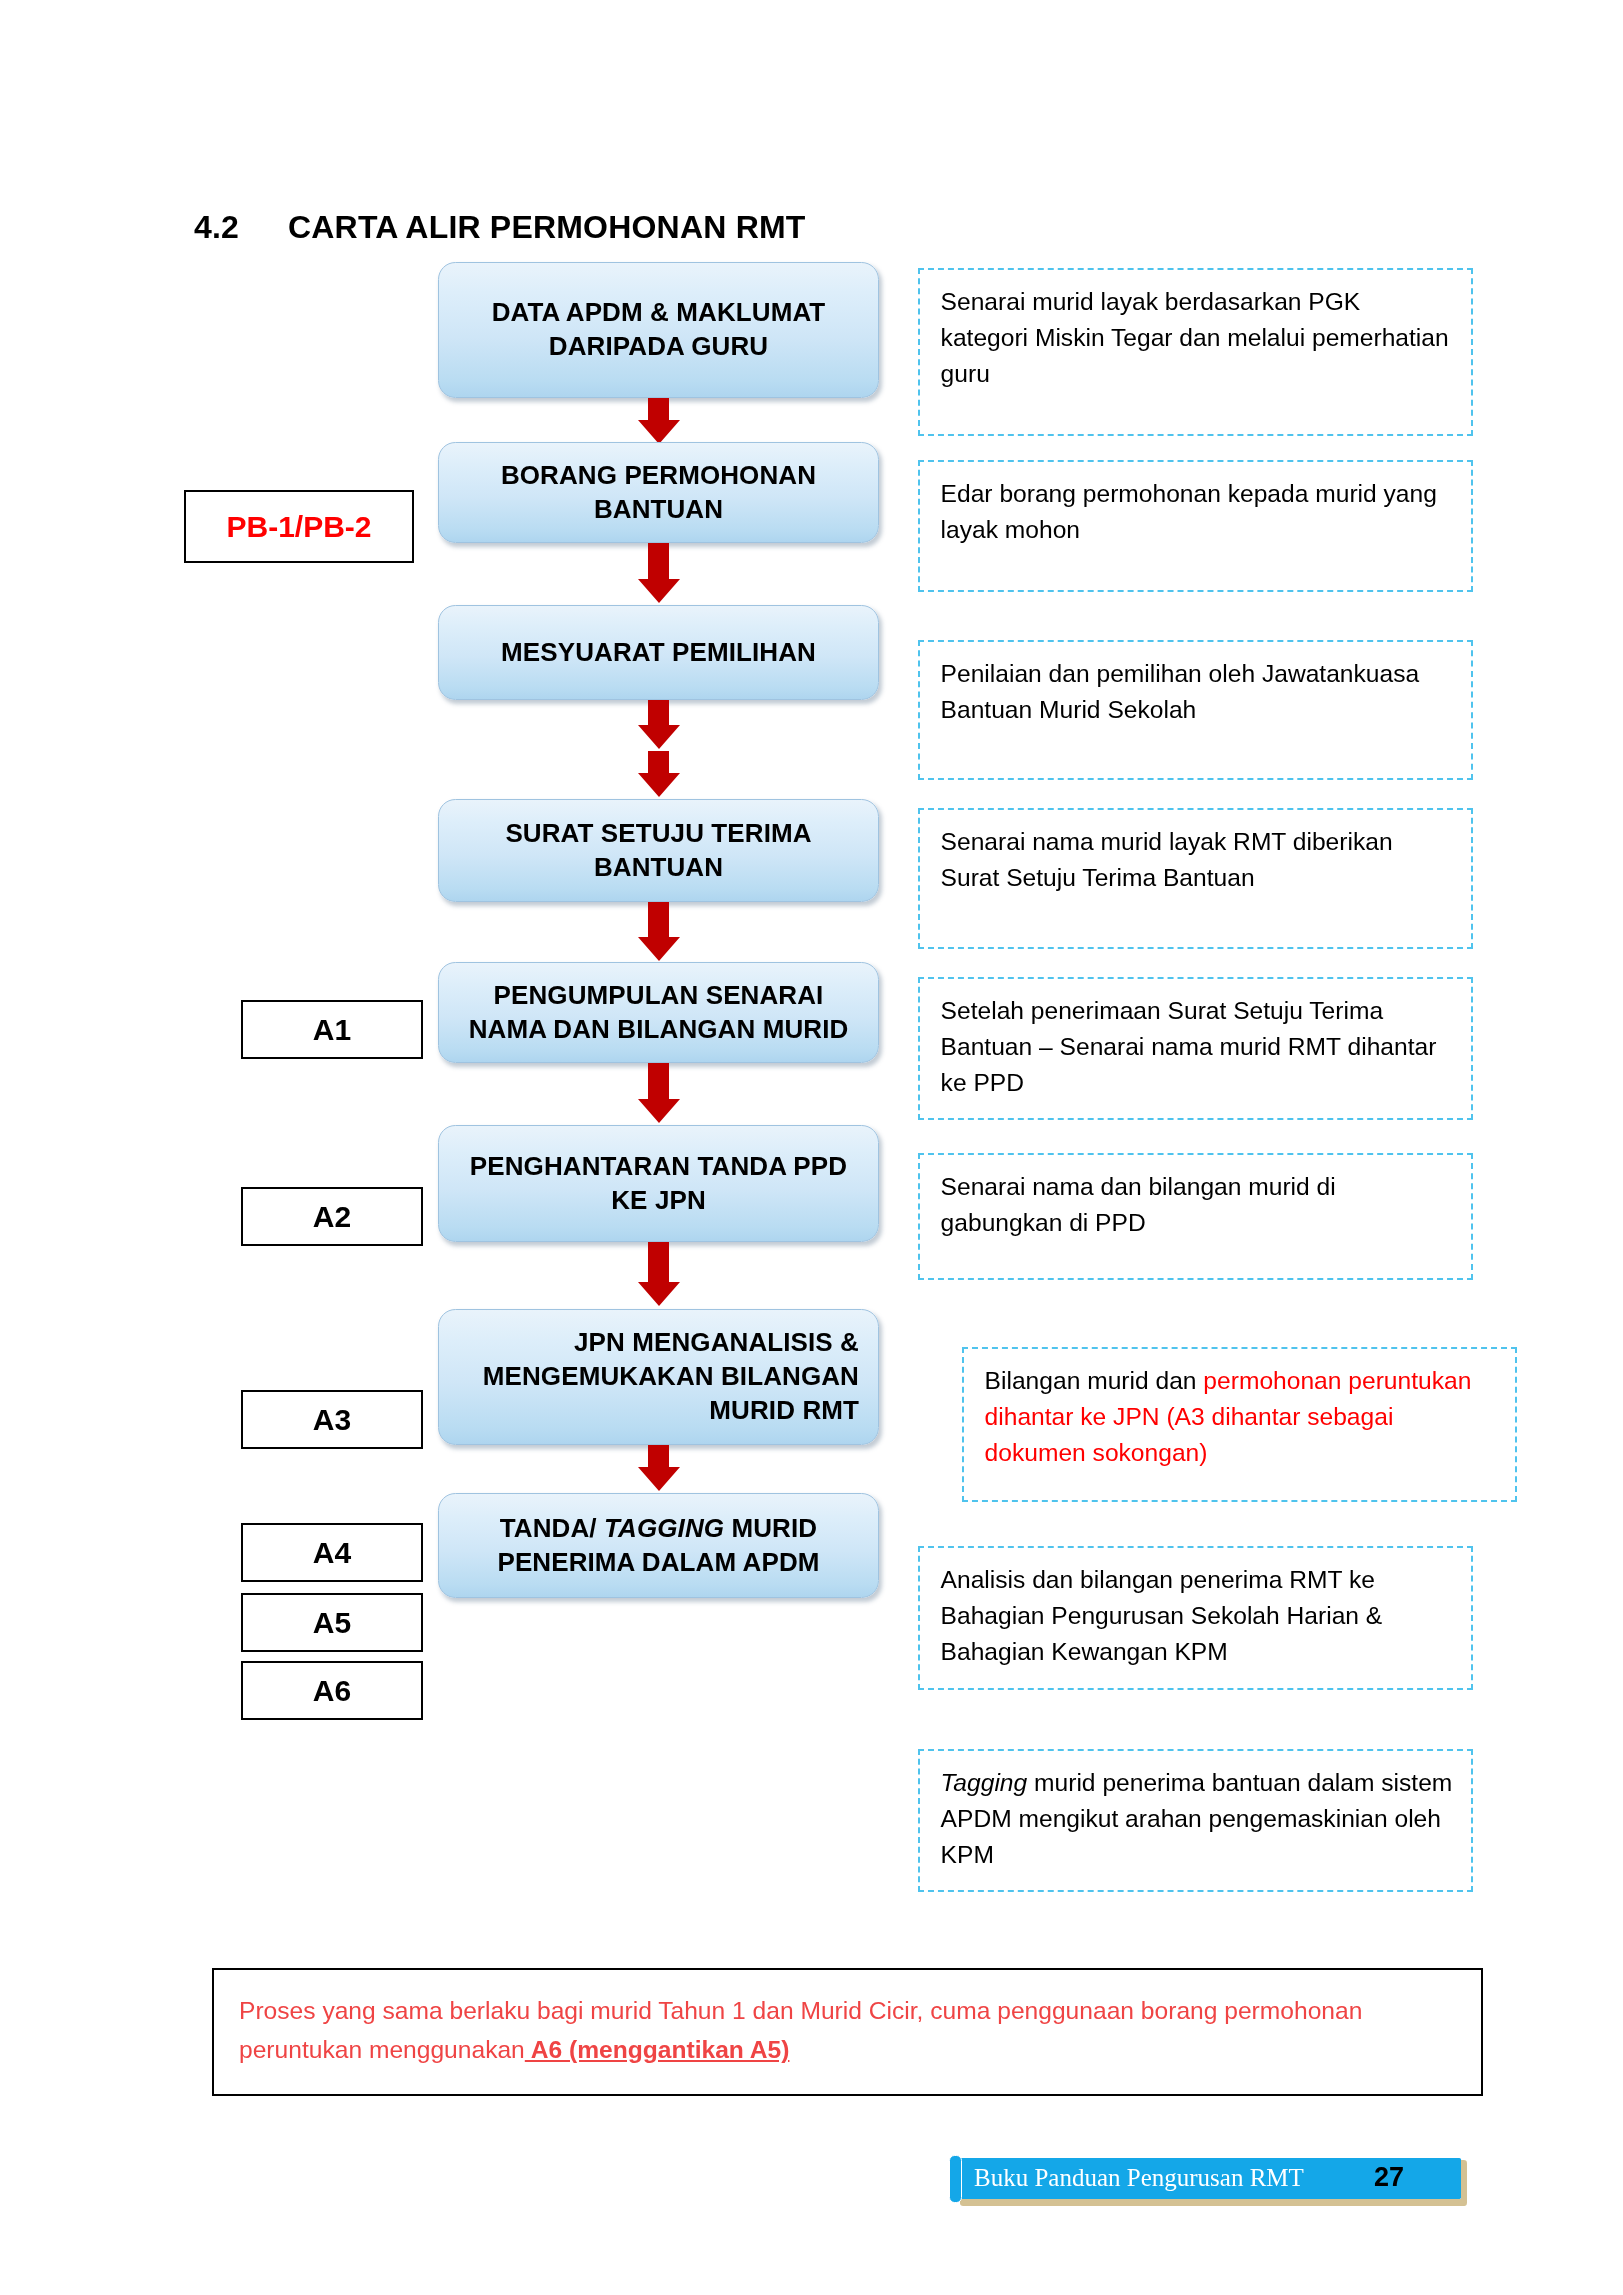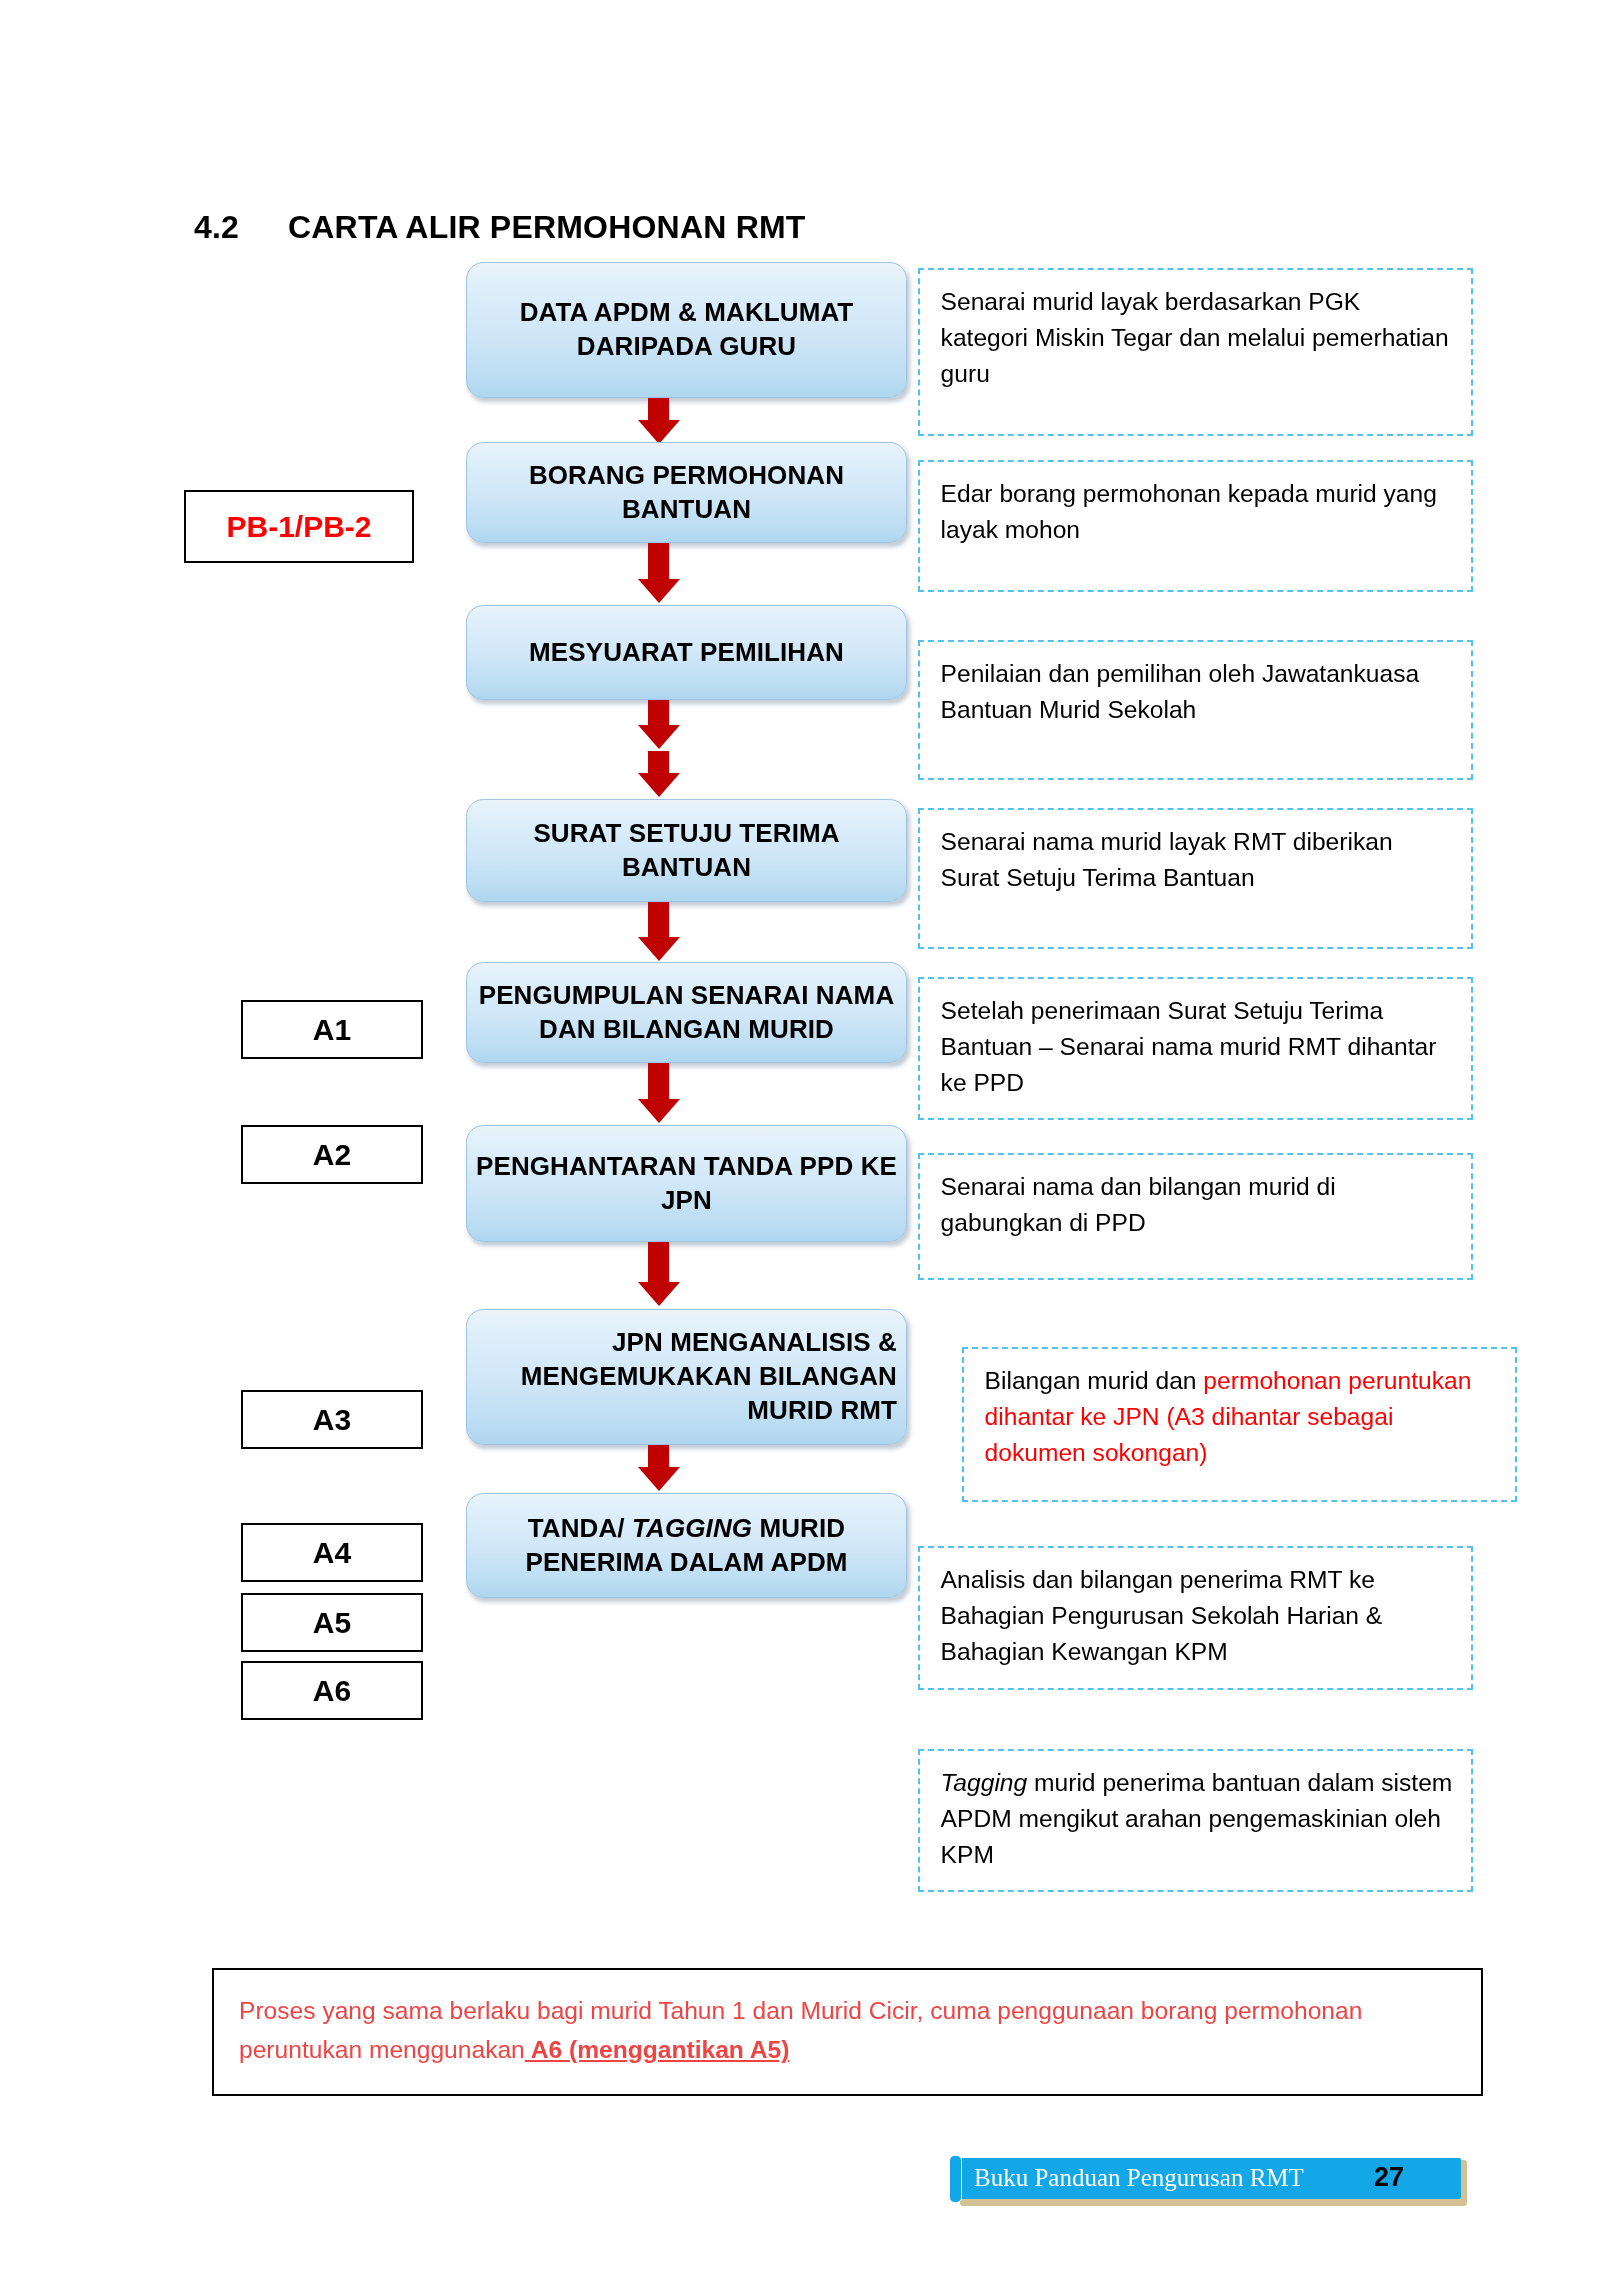--- a/index.html
+++ b/index.html
@@ -51,23 +51,22 @@
                 #aed5ef 100%);
     box-shadow: 2.4px 3.2px 4px rgba(120,140,160,0.45);
     display: flex;
     align-items: center;
     justify-content: center;
     text-align: center;
     font-weight: bold;
     font-size: 26px;
     line-height: 1.30;
     color: #000000;
-    padding: 8px 9px;
+    padding: 8px 19px;
     letter-spacing: 0.1px;
-    margin-left: 28px;
   }
   .flow-node .ital { font-style: italic; }
 
   
   .flow-arrow {
     position: relative;
     height: 44px;
     display: flex;
     justify-content: center;
     align-items: flex-start;
@@ -274,21 +273,21 @@
 </div>
 
 <div class="side-label red" style="left:184px; top:490px; width:230px; height:73px;">
   <span>PB-1/PB-2</span>
 </div>
 
 <div class="side-label" style="left:241px; top:1000px; width:182px; height:59px;">
   <span>A1</span>
 </div>
 
-<div class="side-label" style="left:241px; top:1125px; width:182px; height:59px;">
+<div class="side-label" style="left:241px; top:1187px; width:182px; height:59px;">
   <span>A2</span>
 </div>
 
 <div class="side-label" style="left:241px; top:1390px; width:182px; height:59px;">
   <span>A3</span>
 </div>
 
 <div class="side-label" style="left:241px; top:1523px; width:182px; height:59px;">
   <span>A4</span>
 </div>

